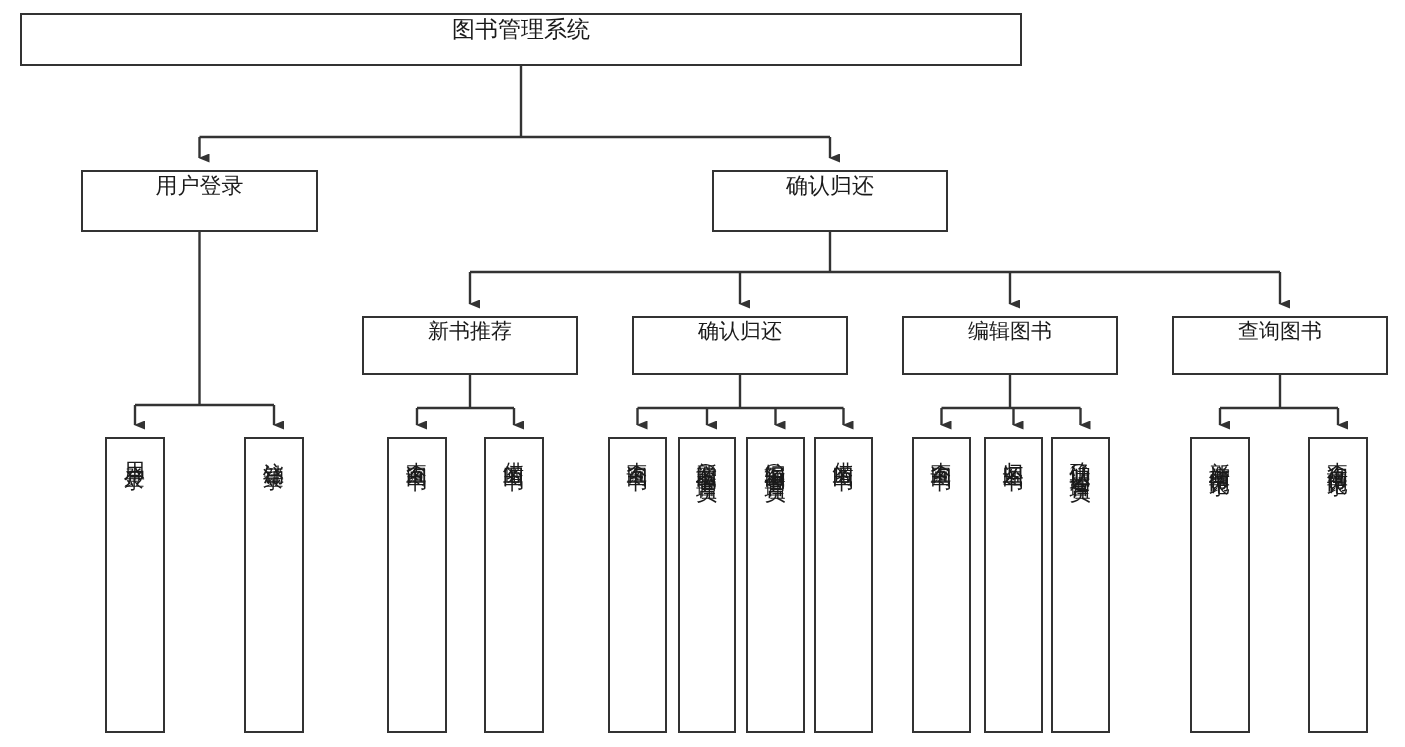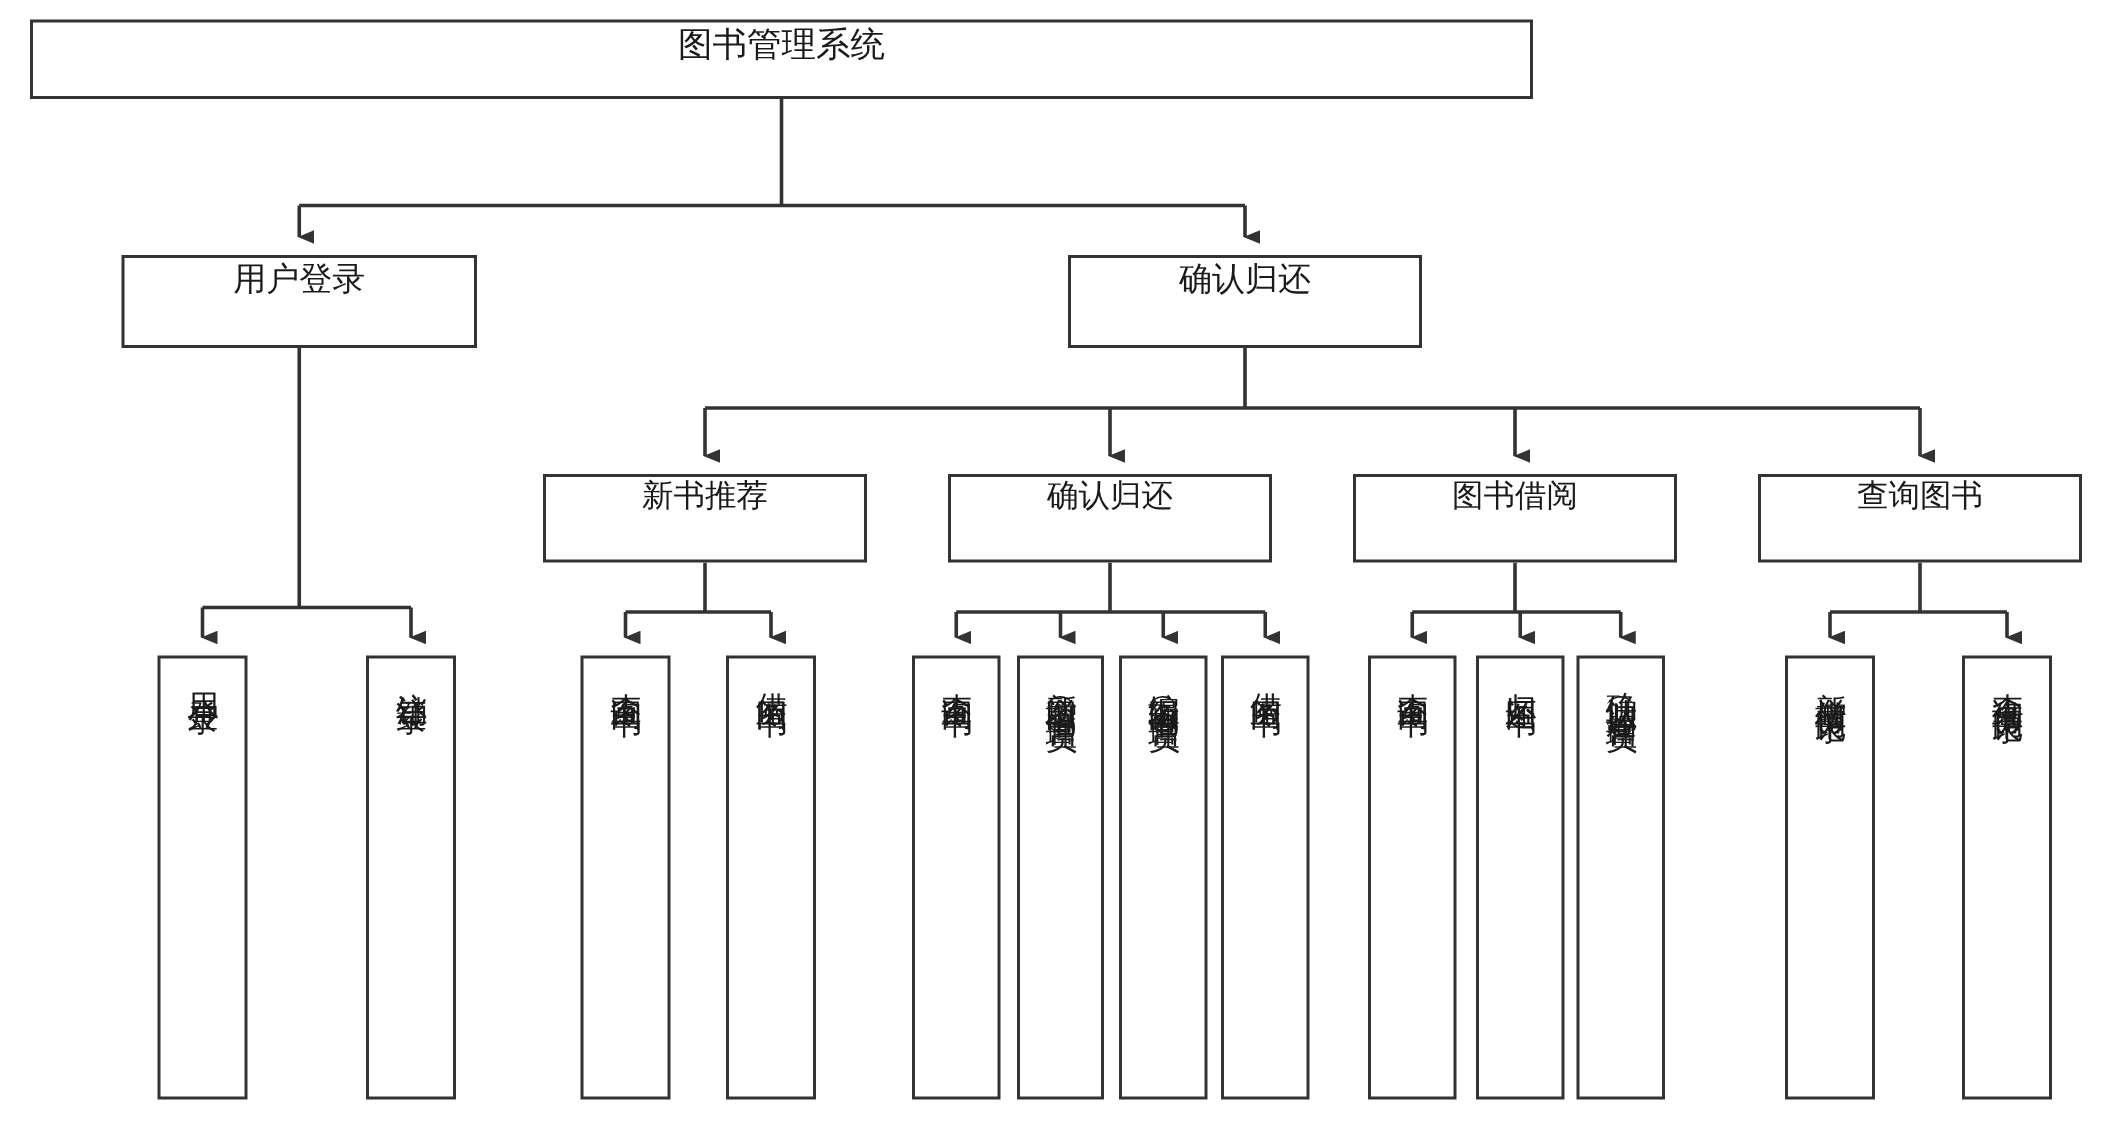--- a/index.html
+++ b/index.html
@@ -130,21 +130,21 @@
       <div class="node level-1" style="left: 712px; top: 170px; width: 236px; height: 62px;">
         <span class="node-label">确认归还</span>
       </div>
       <div class="node level-2" style="left: 362px; top: 316px; width: 216px; height: 59px;">
         <span class="node-label">新书推荐</span>
       </div>
       <div class="node level-2" style="left: 632px; top: 316px; width: 216px; height: 59px;">
         <span class="node-label">确认归还</span>
       </div>
       <div class="node level-2" style="left: 902px; top: 316px; width: 216px; height: 59px;">
-        <span class="node-label">图书借阅</span>
+        <span class="node-label">编辑图书</span>
       </div>
       <div class="node level-2" style="left: 1172px; top: 316px; width: 216px; height: 59px;">
         <span class="node-label">查询图书</span>
       </div>
       <div class="node leaf" style="left: 105px; top: 437px; width: 60px; height: 296px;">
         <span class="node-label">用户登录</span>
       </div>
       <div class="node leaf" style="left: 244px; top: 437px; width: 60px; height: 296px;">
         <span class="node-label">注销登录</span>
       </div>

